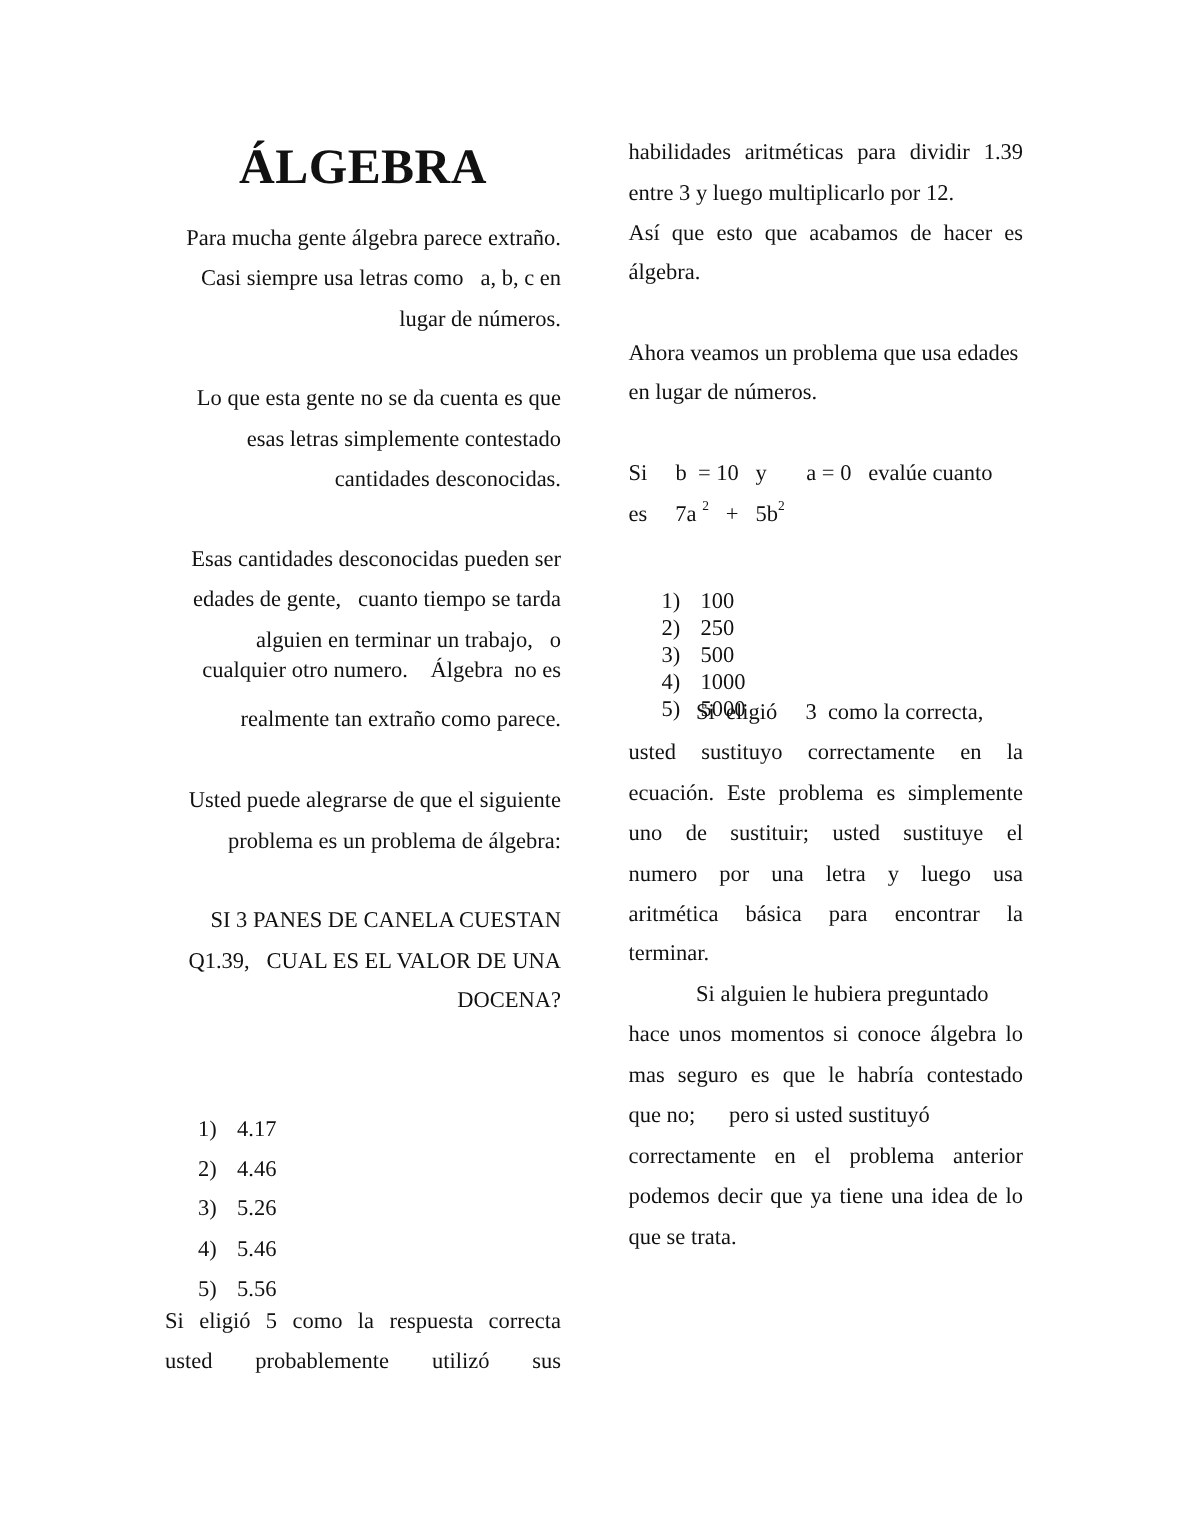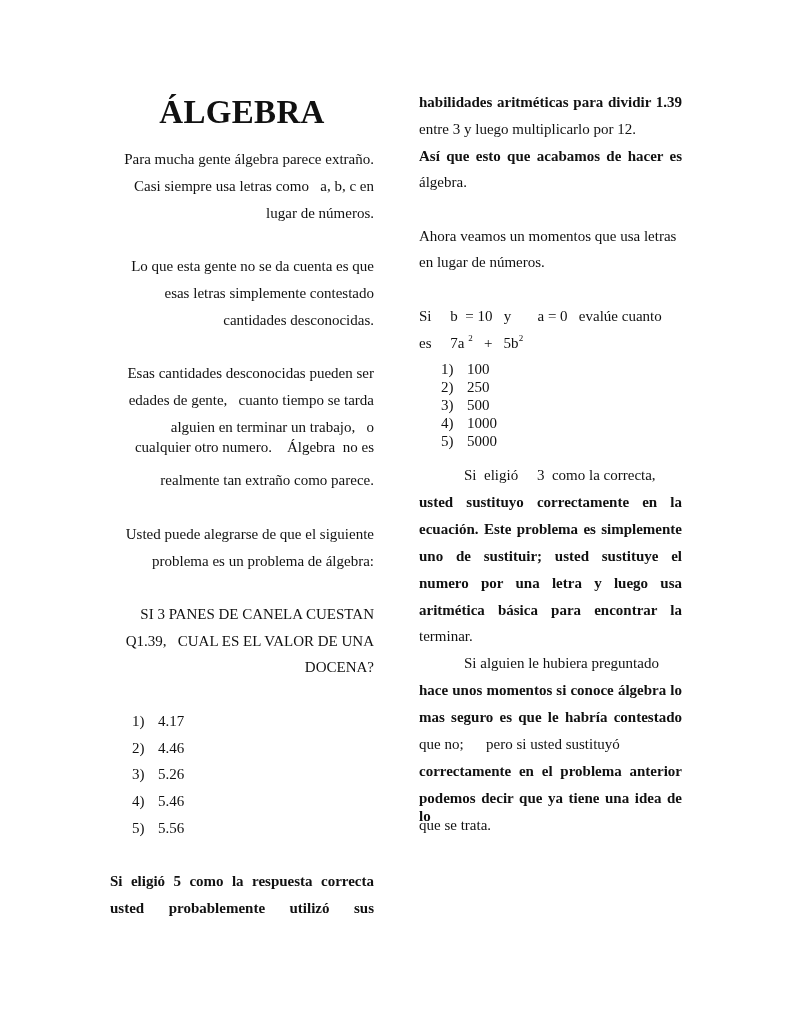--- a/index.html
+++ b/index.html
@@ -11,24 +11,24 @@
     }
     .col { position: absolute; top: 0; }
     .left { left: 110px; width: 264px; }
     .right { left: 419px; width: 263px; }
     .title {
       position: absolute; left: 110px; width: 264px; top: 90px;
       text-align: center; font-weight: bold; font-size: 33px; line-height: 44px;
       letter-spacing: 0.3px;
     }
     .line { position: absolute; white-space: pre; line-height: 18px; }
-    .just { text-align: justify; text-align-last: justify; white-space: normal; font-weight: bold; }
+    .just { text-align: justify; text-align-last: justify; white-space: normal; }
     .left .line { left: 0; width: 264px; text-align: right; }
     .right .line { left: 0; width: 263px; }
-    .opt { position: absolute; white-space: pre; line-height: 18px; }
+    .opt { position: absolute; white-space: pre; line-height: 18px; margin-top: 32px; }
     .opt .num { display: inline-block; width: 26px; }
     sup { font-size: 9px; vertical-align: 7px; line-height: 0; }
   </style>
 </head>
 <body>
 
 <div>
   <div class="title">ÁLGEBRA</div>
 
   <div class="col left">
@@ -72,21 +72,21 @@
   </div>
 
   <div class="col right">
     <div>
       <div class="line just" style="top:93px">habilidades aritméticas para dividir 1.39</div>
       <div class="line" style="top:120px">entre 3 y luego multiplicarlo por 12.</div>
       <div class="line just" style="top:147px">Así que esto que acabamos de hacer es</div>
       <div class="line" style="top:173px">álgebra.</div>
     </div>
     <div>
-      <div class="line" style="top:227px">Ahora veamos un momentos que usa letras</div>
+      <div class="line" style="top:227px">Ahora veamos un problema que usa edades</div>
       <div class="line" style="top:253px">en lugar de números.</div>
     </div>
     <div>
       <div class="line" style="top:307px">Si     b  = 10   y       a = 0   evalúe cuanto</div>
       <div class="line" style="top:334px"><span>es     7a</span> <sup>2</sup><span>   +   5b</span><sup>2</sup></div>
     </div>
     <div>
       <div class="opt" style="top:360px;left:22px"><span class="num">1)</span><span>100</span></div>
       <div class="opt" style="top:378px;left:22px"><span class="num">2)</span><span>250</span></div>
       <div class="opt" style="top:396px;left:22px"><span class="num">3)</span><span>500</span></div>

